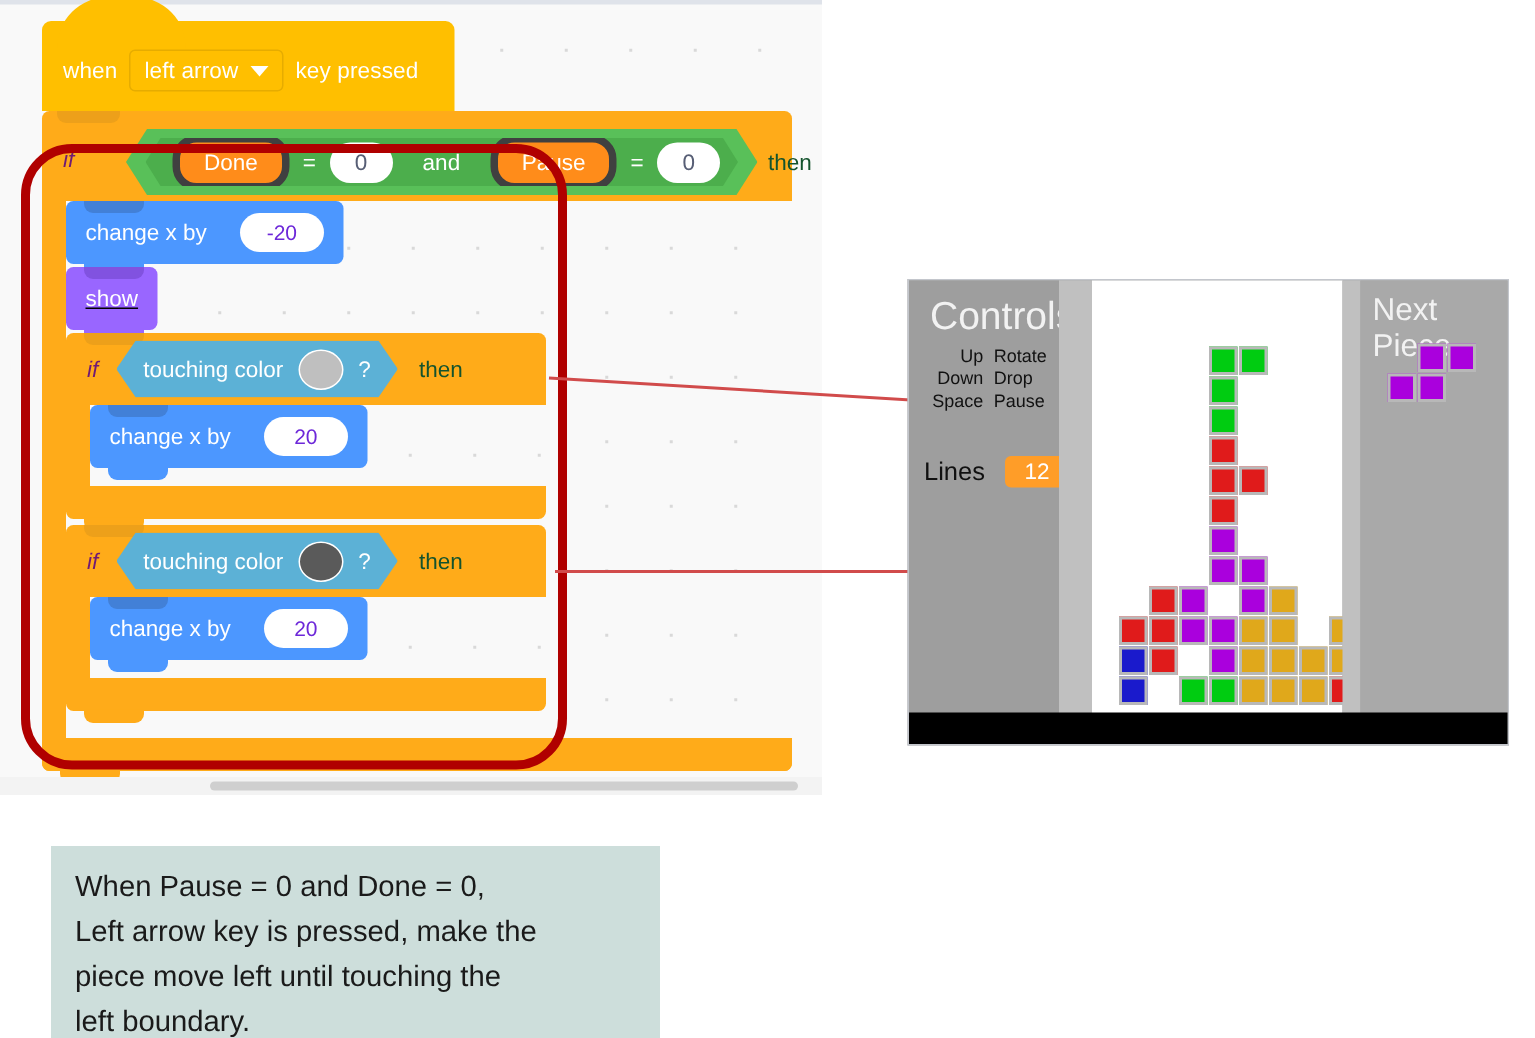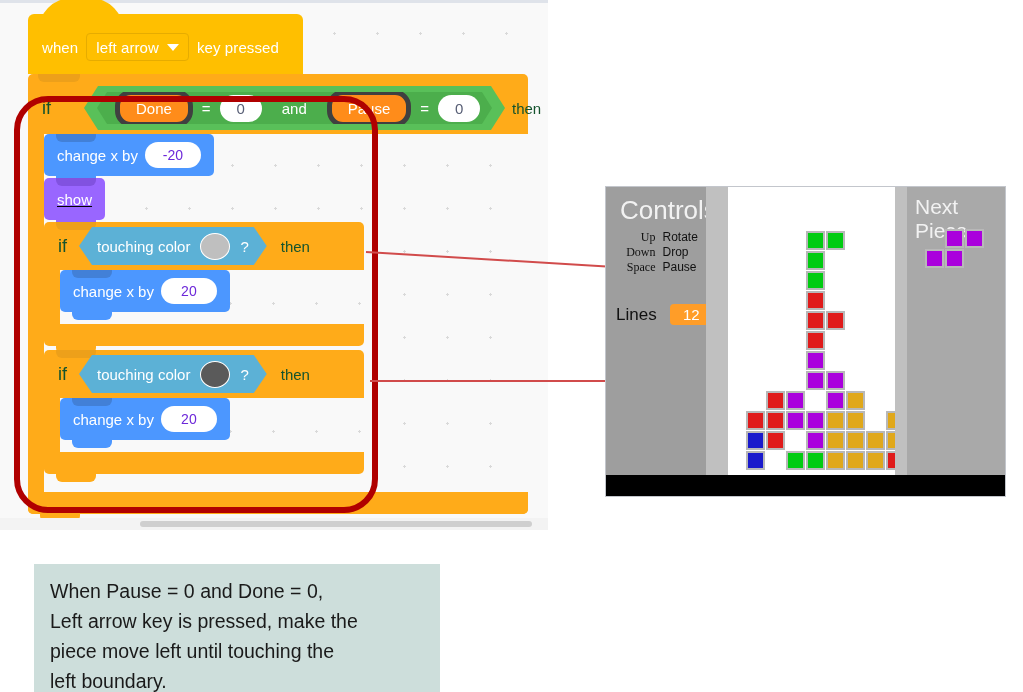--- a/index.html
+++ b/index.html
@@ -54,39 +54,39 @@
   .hex-eq{display:flex;align-items:center;gap:9px;padding:0 14px;height:32px;}
   .var-oval{background:#ff8c1a;border:5px solid #404040;border-radius:16px;
        height:27px;display:flex;align-items:center;padding:0 16px;color:#fff;font-size:15px;}
   .num-oval{background:#fff;border-radius:16px;height:27px;min-width:42px;
        display:flex;align-items:center;justify-content:center;color:#575e75;font-size:15px;}
   .and-word{color:#fff;font-size:15px;padding:0 6px;}
   .then-word{color:#14532d;font-size:15px;}
 
   
   .motion{background:#4c97ff;border-radius:5px;height:42px;display:flex;align-items:center;
-       padding:0 13px;gap:7px;color:#fff;font-size:15px;}
+       padding:0 13px;gap:22px;color:#fff;font-size:15px;}
   .motion-notch{position:absolute;left:12px;top:0;width:40px;height:8px;background:#4280d7;border-radius:0 0 6px 6px;}
   .motion-tab{position:absolute;left:12px;bottom:-8px;width:40px;height:9px;background:#4c97ff;border-radius:0 0 6px 6px;}
   .motion-num{background:#fff;border-radius:16px;height:26px;min-width:40px;
        display:flex;align-items:center;justify-content:center;color:#6d28d9;font-size:14px;padding:0 8px;}
 
   
   .looks{background:#9966ff;border-radius:5px;height:42px;display:flex;align-items:center;
        padding:0 13px;color:#fff;font-size:15px;}
   .looks-notch{position:absolute;left:12px;top:0;width:40px;height:8px;background:#8152e0;border-radius:0 0 6px 6px;}
   .looks-tab{position:absolute;left:12px;bottom:-8px;width:40px;height:9px;background:#9966ff;border-radius:0 0 6px 6px;}
 
   
   .cInner{position:absolute;background:#ffab19;border-radius:5px;}
   .cInner-mouth{position:absolute;background:#f9f9f9;
        background-image:radial-gradient(#d9d9d9 1px, transparent 1.2px);
        background-size:43px 43px;background-position:20px 12px;}
   .cInner-head{position:absolute;left:0;top:0;height:48px;display:flex;align-items:center;gap:0;}
-  .ifword{color:#14532d;font-size:18px;padding:0 12px 0 14px;}
+  .ifword{color:#701a75;font-size:15px;padding:0 12px 0 14px;font-style:italic;}
   .sensing{display:flex;align-items:center;background:#5cb1d6;height:38px;
        clip-path:polygon(13px 0,calc(100% - 13px) 0,100% 50%,calc(100% - 13px) 100%,13px 100%,0 50%);
        padding:0 18px;gap:10px;color:#fff;font-size:15px;}
   .swatch{width:28px;height:25px;border-radius:50%;border:1px solid #ffffff;}
   .cInner-notch{position:absolute;left:12px;top:0;width:40px;height:8px;background:#eda01a;border-radius:0 0 6px 6px;}
   .cInner-tab{position:absolute;left:12px;bottom:-8px;width:40px;height:9px;background:#ffab19;border-radius:0 0 6px 6px;}
 
   
   #redbox{position:absolute;left:14px;top:96px;width:352px;height:405px;
       border:6px solid #b00000;border-radius:34px;pointer-events:none;}
@@ -98,21 +98,21 @@
   #g-left{position:absolute;left:0;top:0;width:100px;height:100%;background:#9e9e9e;}
   #g-leftbar{position:absolute;left:100px;top:0;width:22px;height:290px;background:#c0c0c0;}
   #g-board{position:absolute;left:122px;top:0;width:167px;height:290px;background:#fff;}
   #g-rightbar{position:absolute;left:289px;top:0;width:12px;height:290px;background:#c0c0c0;}
   #g-right{position:absolute;left:301px;top:0;width:98px;height:290px;background:#a9a9a9;}
   #g-floor{position:absolute;left:0;bottom:0;width:100%;height:21px;background:#000;}
   #g-title{position:absolute;left:14px;top:8px;color:#f2f2f2;font-size:26px;}
   #g-next-title{position:absolute;left:8px;top:8px;color:#f2f2f2;font-size:21px;}
   .ctrl-row{display:flex;color:#111;font-size:12px;line-height:15px;}
   #g-controls{position:absolute;left:8px;top:43px;width:88px;}
-  .ctrl-key{width:42px;text-align:right;padding-right:7px;font-family:Liberation Serif, serif;}
+  .ctrl-key{width:42px;text-align:right;padding-right:7px;}
   .ctrl-act{width:40px;text-align:left;}
   #g-lines-label{position:absolute;left:10px;top:118px;color:#111;font-size:17px;}
   #g-lines-val{position:absolute;left:64px;top:117px;background:#ff9d28;color:#fff;
       font-size:15px;border-radius:4px;padding:2px 13px;}
   .cell{position:absolute;width:19px;height:19px;border:2px solid #b8b8b8;box-sizing:border-box;}
 
   
   #caption{position:absolute;left:34px;top:534px;width:406px;height:150px;
       background:#cddedb;box-sizing:border-box;padding:12px 16px 0 16px;margin-top:30px;}
   #caption p{margin:0;color:#1a1a1a;font-size:19.5px;line-height:30px;}

